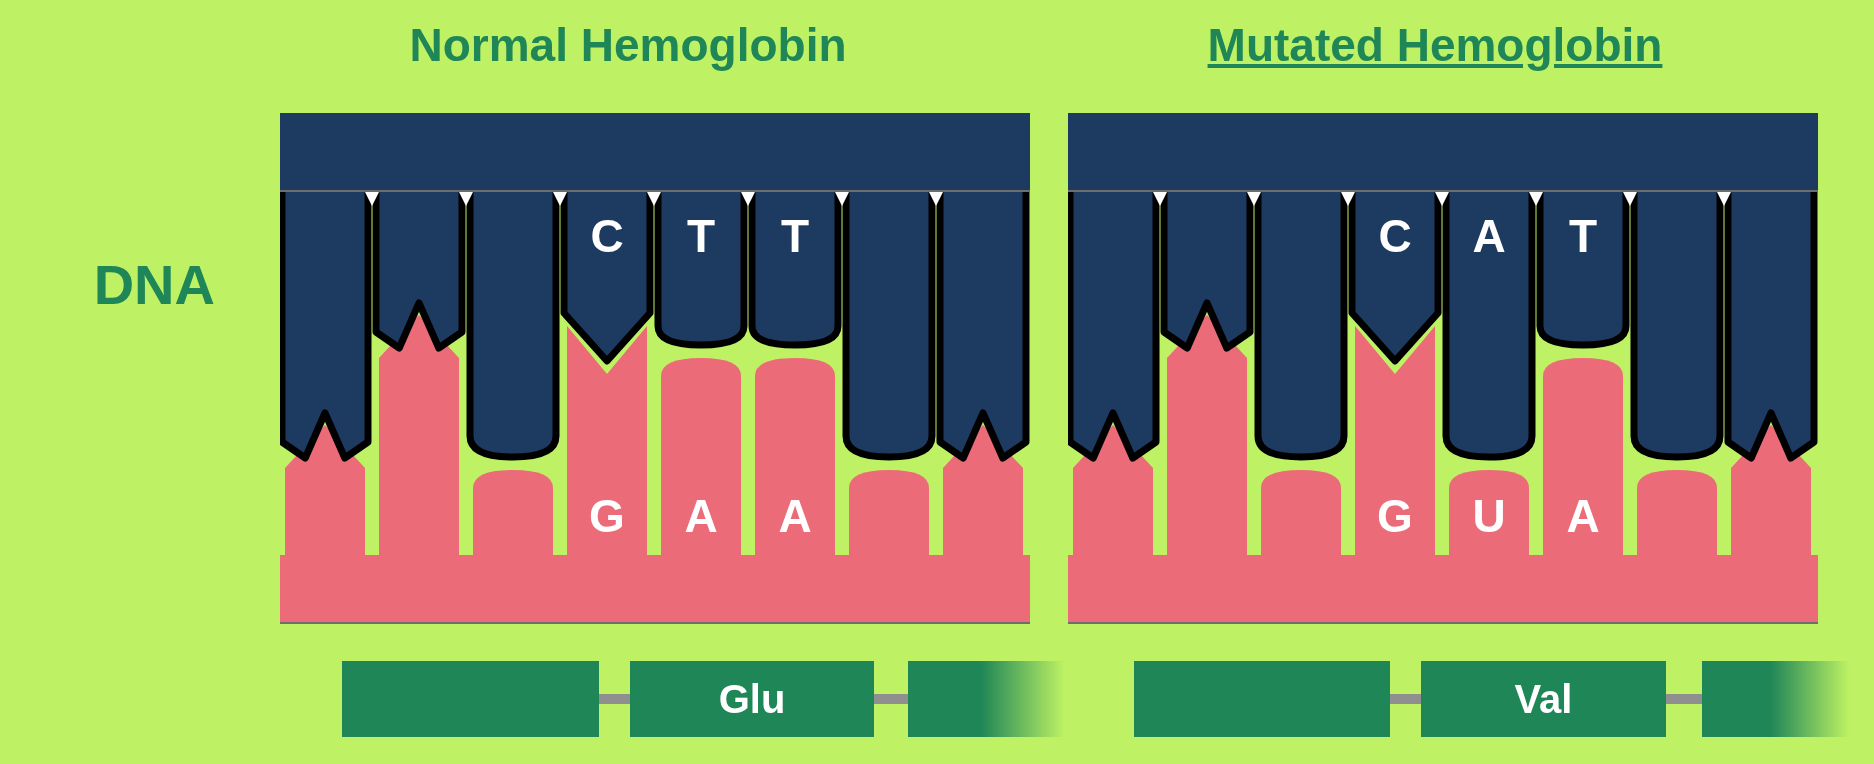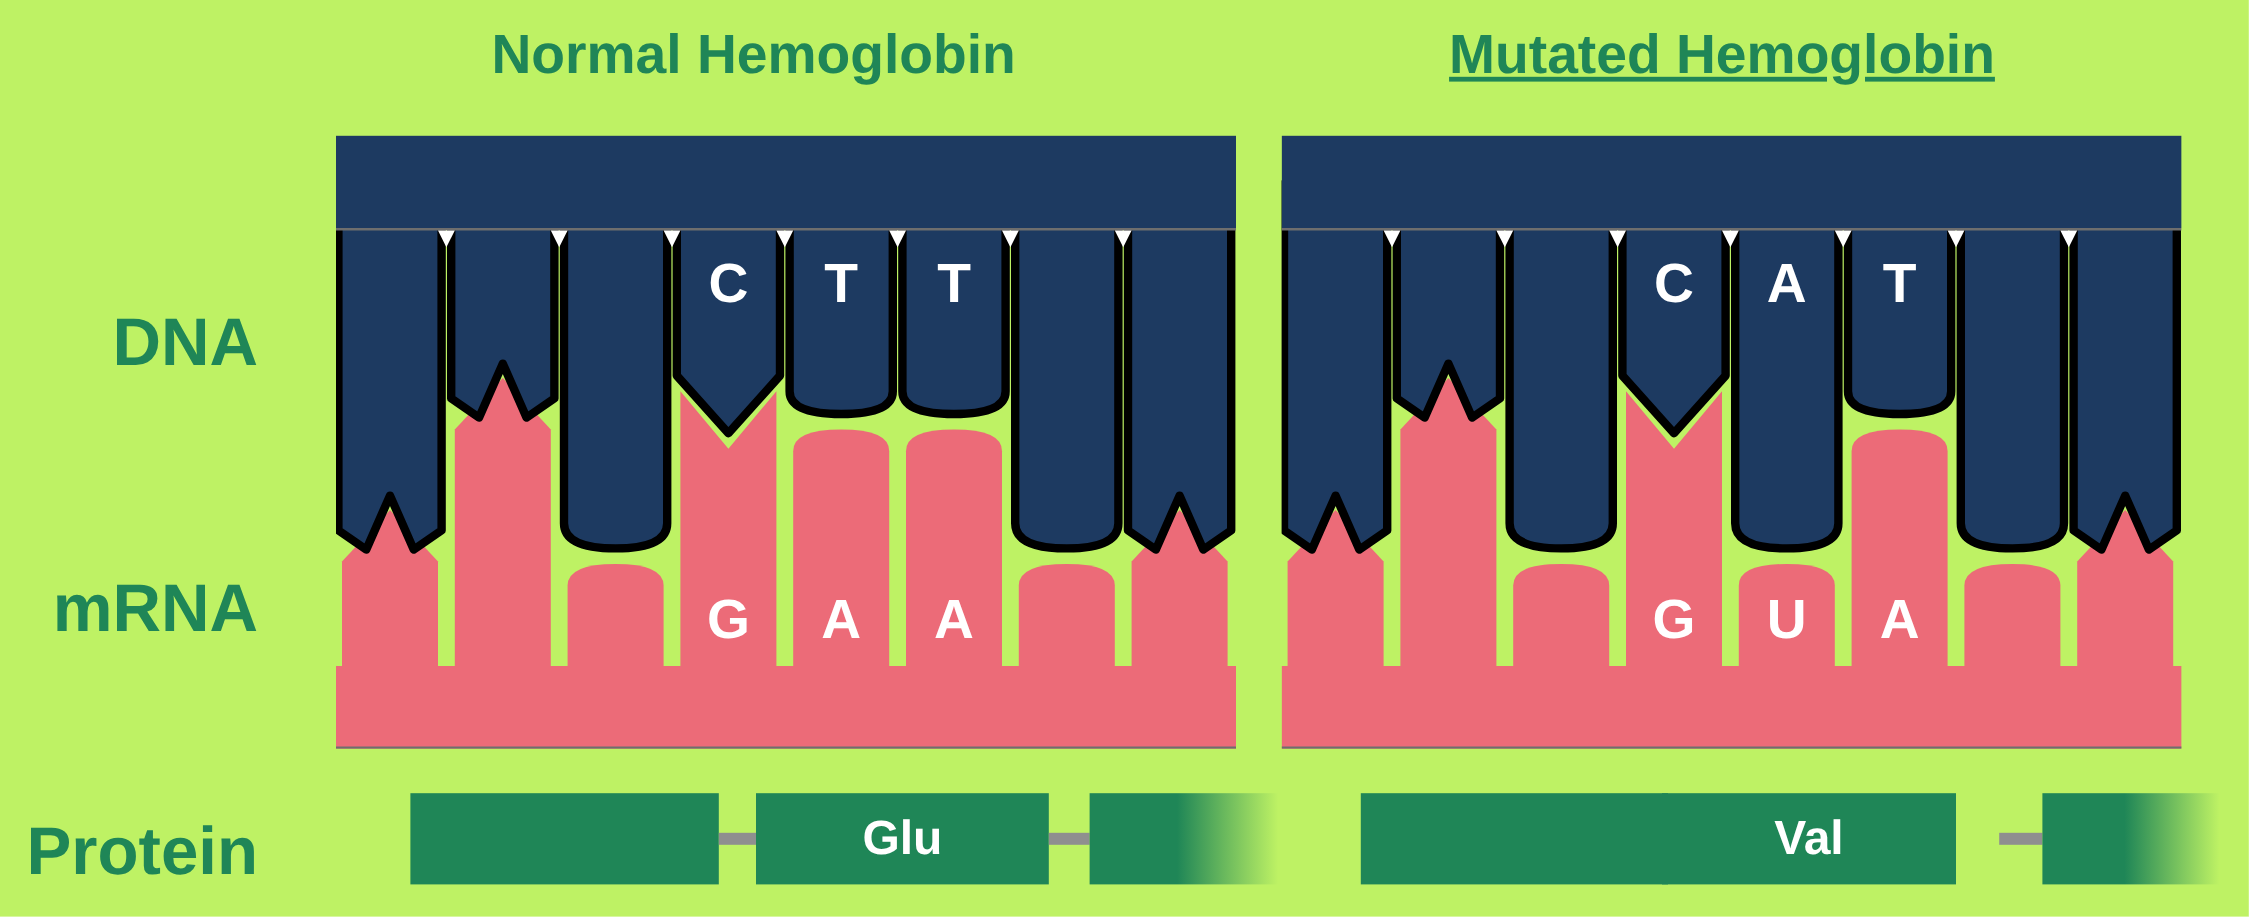--- a/index.html
+++ b/index.html
@@ -25,35 +25,33 @@
   .pconn{position:absolute;top:694px;height:10px;background:#8f8f8f;}
   
   .pl-b1{left:300px;width:257px;}
   .pl-c1{left:557px;width:31px;}
   .pl-b2{left:588px;width:244px;}
   .pl-c2{left:832px;width:34px;}
   .pl-b3{left:866px;width:162px;}
   
   .pr-b1{left:1092px;width:256px;}
   .pr-c1{left:1348px;width:31px;}
-  .pr-b2{left:1343px;width:245px;}
+  .pr-b2{left:1379px;width:245px;}
   .pr-c2{left:1624px;width:36px;}
   .pr-b3{left:1660px;width:152px;}
 </style>
 </head>
 <body>
 
 <div class="canvas">
 
   <div class="title left">Normal Hemoglobin</div>
   <div class="title right">Mutated Hemoglobin</div>
 
   <div class="rowlabel dna">DNA</div>
-  <div class="rowlabel mrna">mRNA</div>
-  <div class="rowlabel protein">Protein</div>
 
   <svg id="panel0" class="panel-svg left" viewBox="0 0 750 511">
       <path d="M5,444 V355 L45,312 L85,355 V444 Z" fill="#ec6b78"></path>
       <path d="M99,444 V245 L139,202 L179,245 V444 Z" fill="#ec6b78"></path>
       <path d="M193,444 V375 Q193,357 233,357 Q273,357 273,375 V444 Z" fill="#ec6b78"></path>
       <path d="M287,444 V213 L327,261 L367,213 V444 Z" fill="#ec6b78"></path>
       <path d="M381,444 V263 Q381,245 421,245 Q461,245 461,263 V444 Z" fill="#ec6b78"></path>
       <path d="M475,444 V263 Q475,245 515,245 Q555,245 555,263 V444 Z" fill="#ec6b78"></path>
       <path d="M569,444 V375 Q569,357 609,357 Q649,357 649,375 V444 Z" fill="#ec6b78"></path>
       <path d="M663,444 V355 L703,312 L743,355 V444 Z" fill="#ec6b78"></path>

